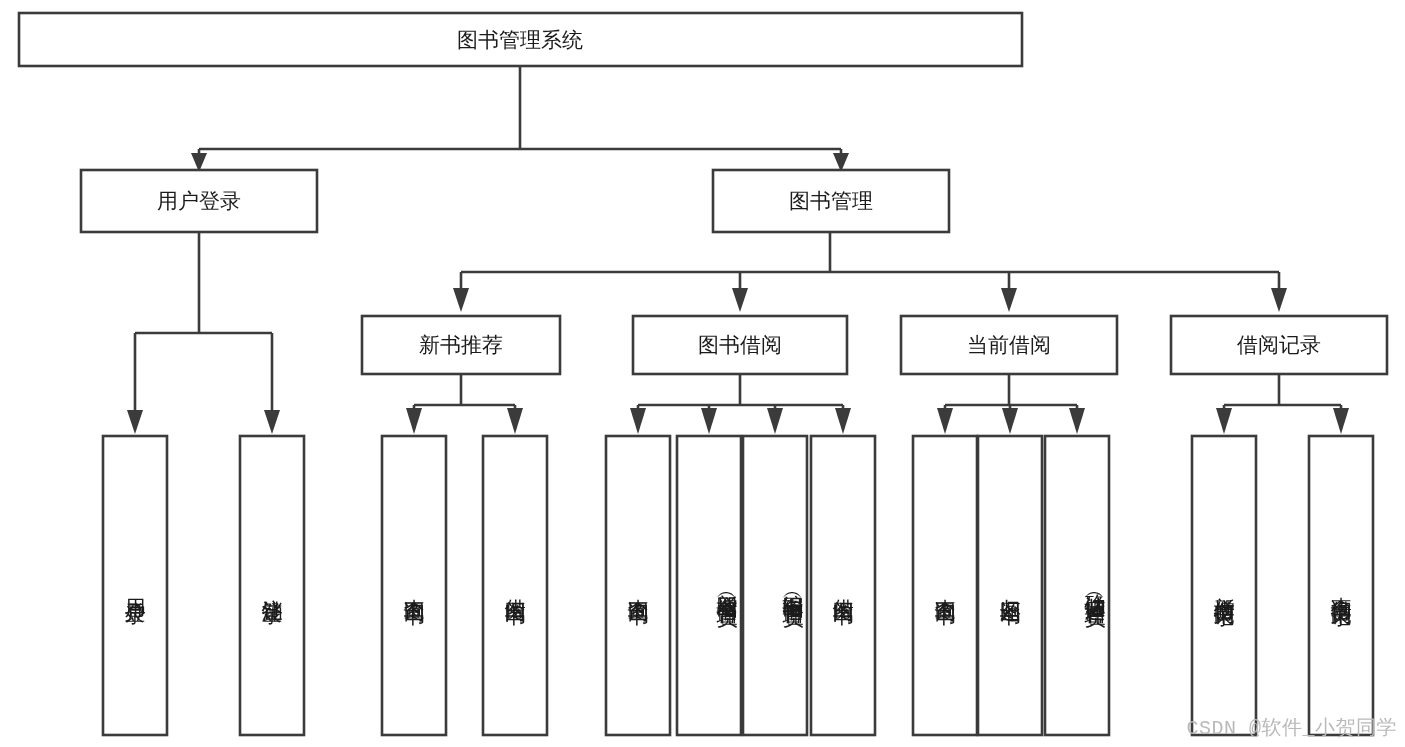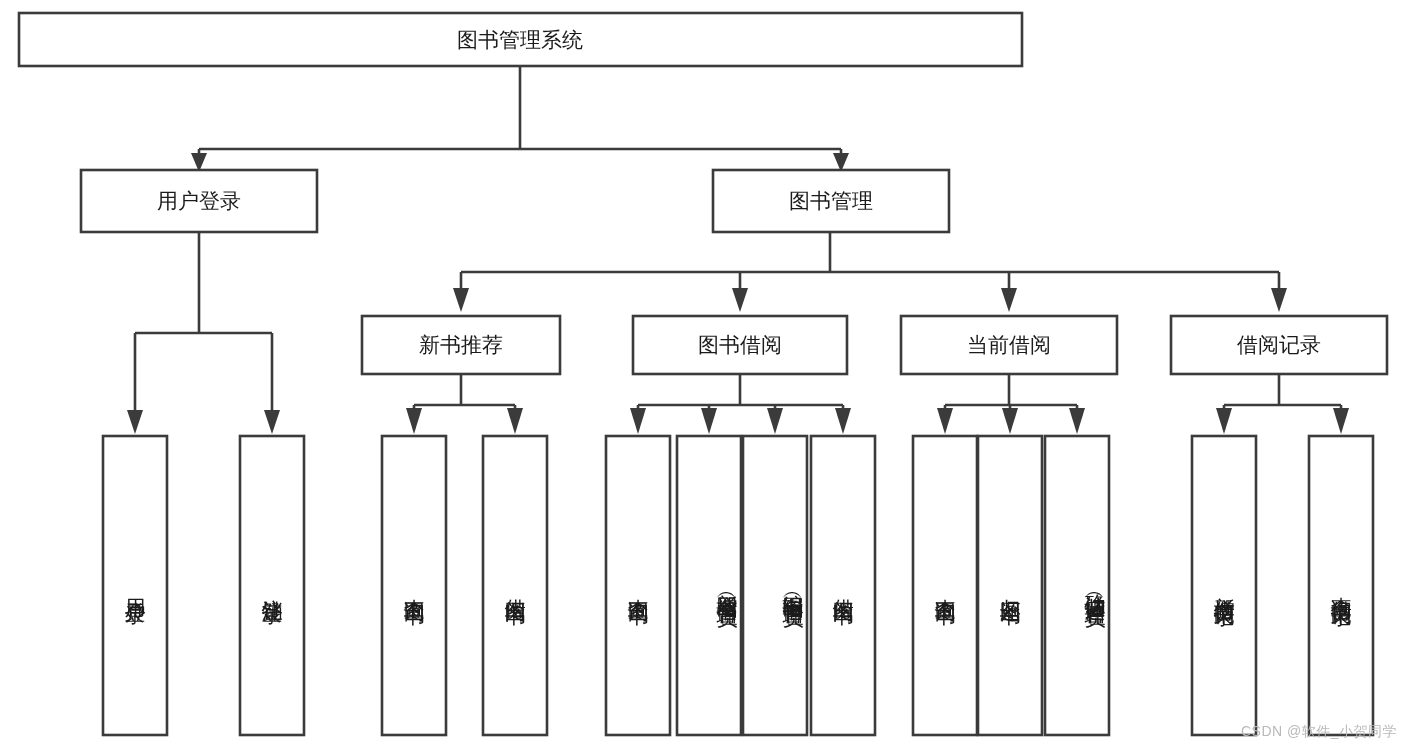--- a/index.html
+++ b/index.html
@@ -61,22 +61,22 @@
     line-height: 1.35;
     letter-spacing: 2px;
     color: #1b1b1b;
     white-space: nowrap;
     pointer-events: none;
   }
   .watermark {
     position: absolute;
     right: 8px;
     bottom: 6px;
-    font-family: Liberation Sans, sans-serif;
-    font-size: 14px;
+    font-family: Liberation Mono, monospace;
+    font-size: 20px;
     color: #b9b9b9;
     letter-spacing: 0.5px;
     white-space: nowrap;
   }
 </style>
 </head>
 <body>
 
 <div id="diagram-root">
 

